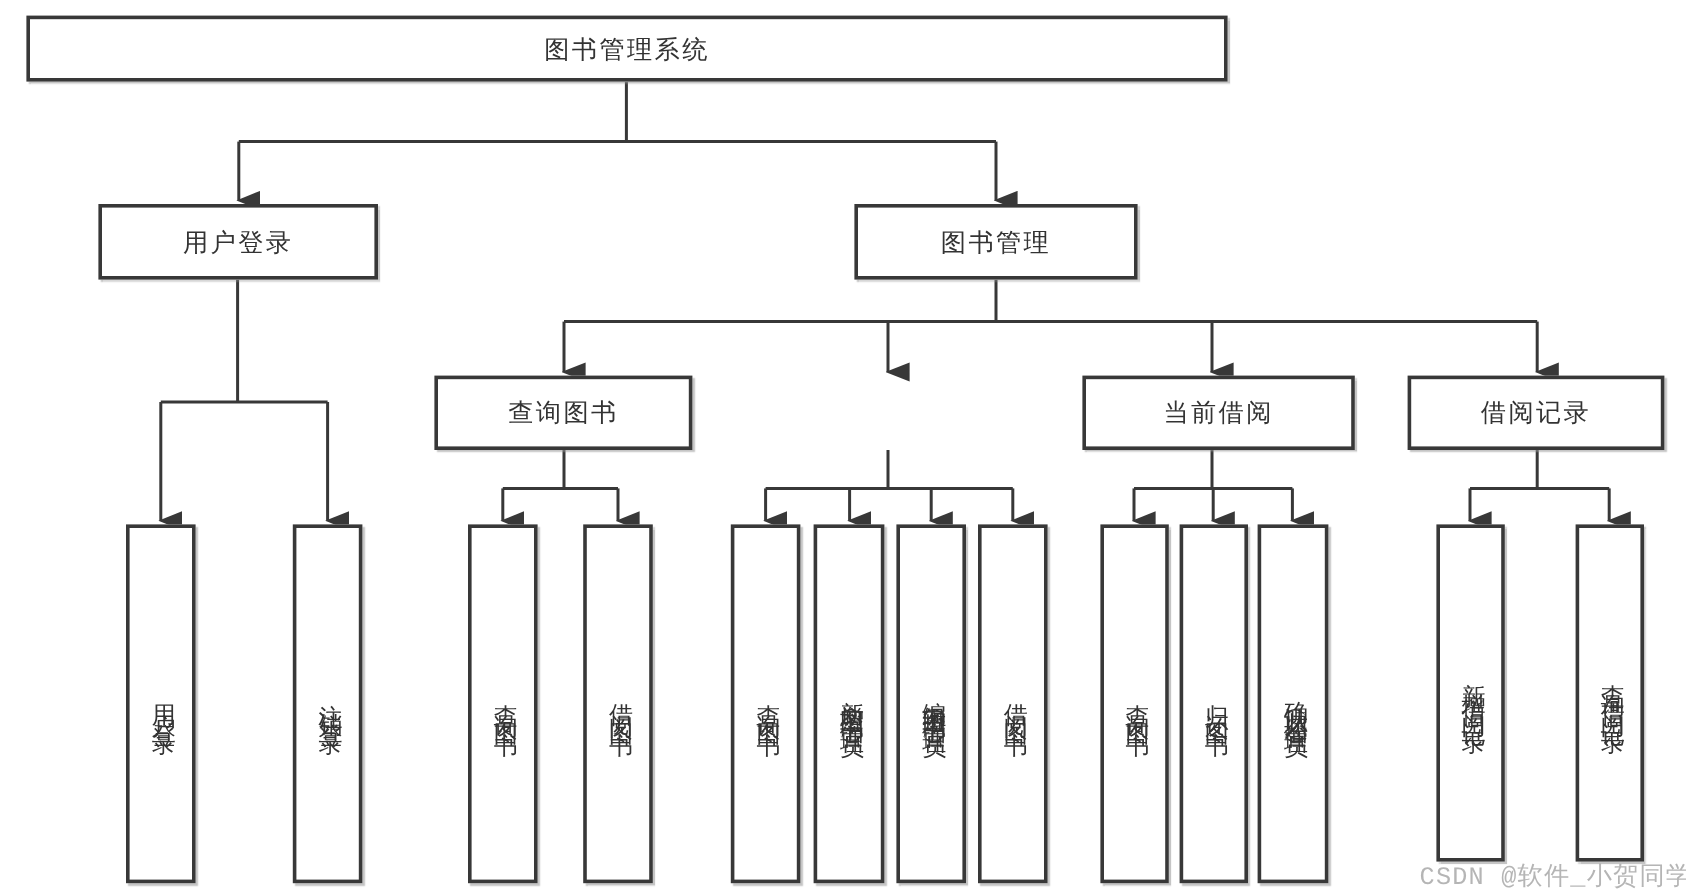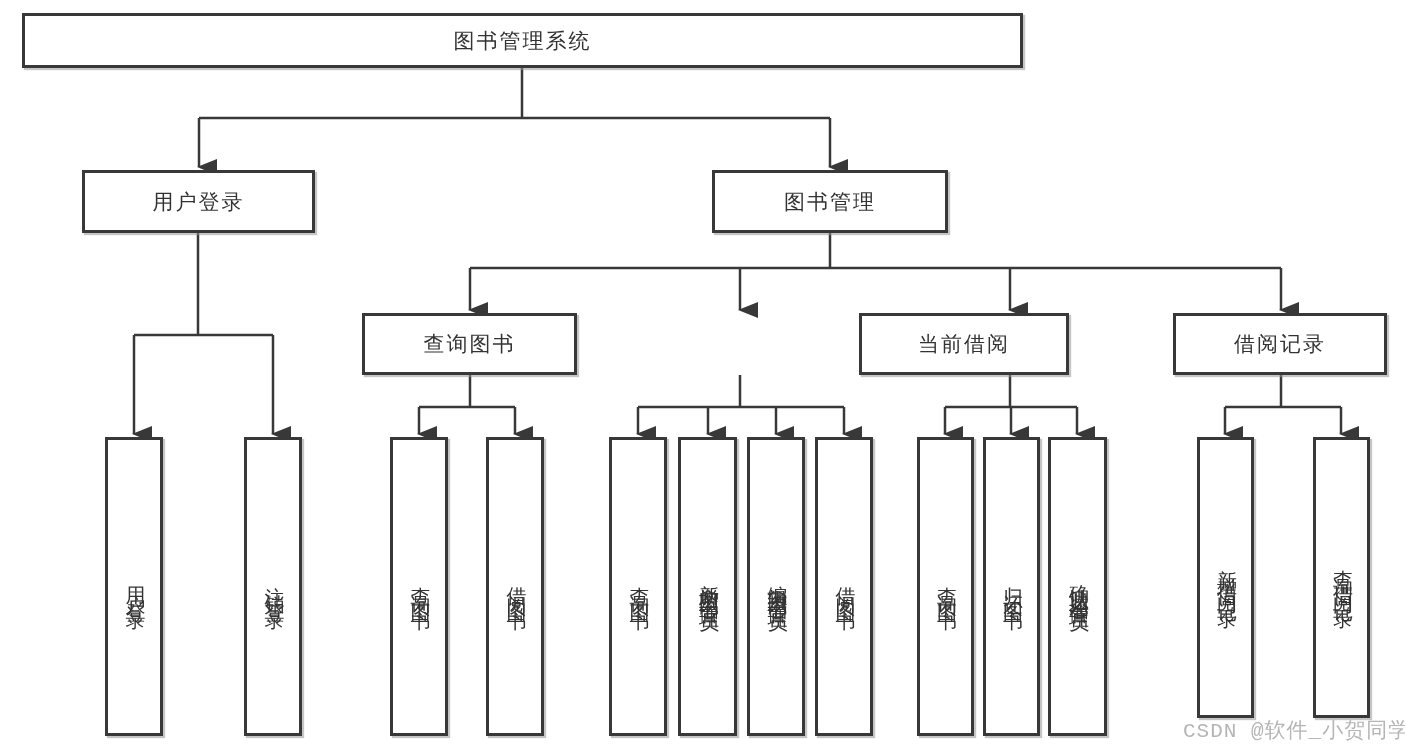--- a/index.html
+++ b/index.html
@@ -93,21 +93,21 @@
     <line x1="1225" y1="407" x2="1225" y2="434" marker-end="url(#arrow)"></line>
     <line x1="1341" y1="407" x2="1341" y2="434" marker-end="url(#arrow)"></line>
   </svg>
 
   <div class="node hbox" style="left:22px;top:13px;width:1001px;height:55px">图书管理系统</div>
 
   <div class="node hbox" style="left:82px;top:170px;width:233px;height:63px">用户登录</div>
   <div class="node hbox" style="left:712px;top:170px;width:236px;height:63px">图书管理</div>
 
   <div class="node hbox" style="left:362px;top:313px;width:215px;height:62px">查询图书</div>
-  <div class="node hbox" style="left:859px;top:313px;width:210px;height:62px">当前借阅</div>
+  <div class="node hbox" style="left:902px;top:313px;width:227px;height:62px">当前借阅</div>
   <div class="node hbox" style="left:1173px;top:313px;width:214px;height:62px">借阅记录</div>
 
   <div class="node vbox" style="left:105px;top:437px;width:58px;height:299px">用户登录</div>
   <div class="node vbox" style="left:244px;top:437px;width:58px;height:299px">注销登录</div>
 
   <div class="node vbox" style="left:390px;top:437px;width:58px;height:299px">查询图书</div>
   <div class="node vbox" style="left:486px;top:437px;width:58px;height:299px">借阅图书</div>
 
   <div class="node vbox" style="left:609px;top:437px;width:58px;height:299px">查询图书</div>
   <div class="node vbox long" style="left:678px;top:437px;width:59px;height:299px">新增图书（管理员）</div>

